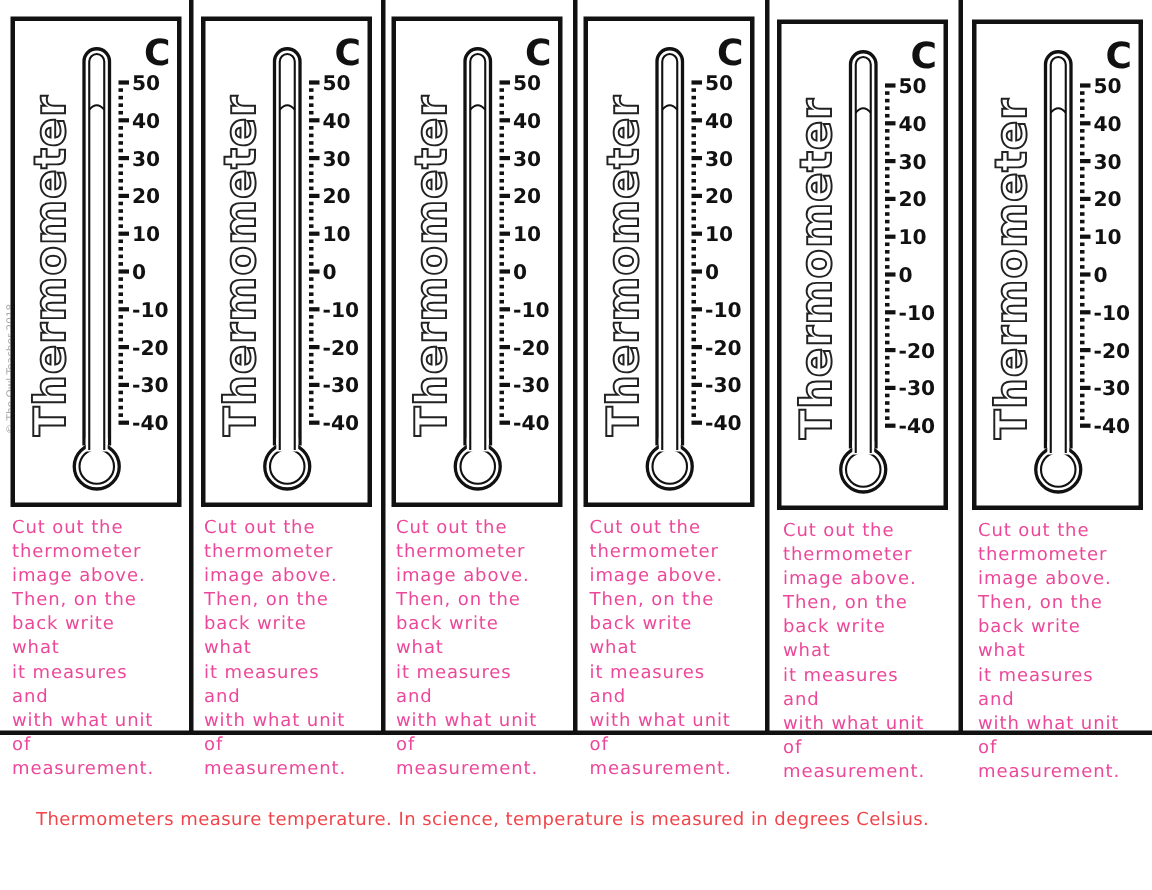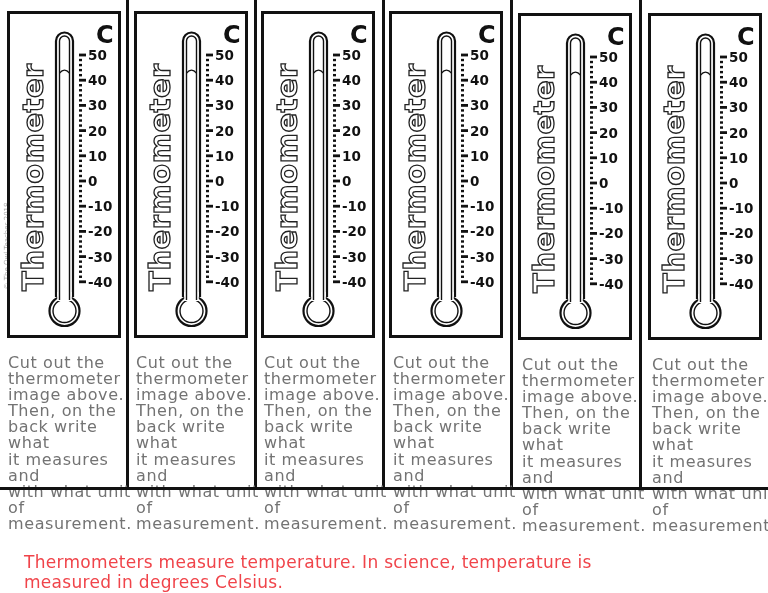--- a/index.html
+++ b/index.html
@@ -3,23 +3,23 @@
 <meta charset="utf-8">
 <style>
   html, body { margin:0; padding:0; background:#ffffff; }
   body { width:768px; height:593px; position:relative; overflow:hidden; font-family:"DejaVu Sans", sans-serif; }
   .strip-area { position:absolute; left:0; top:0; width:768px; height:490px; }
   .bottom-line { position:absolute; left:0; top:487px; width:768px; height:3px; background:#111; }
   .divider { position:absolute; top:0; width:3px; height:489px; background:#111; }
   .col { position:absolute; top:0; height:488px; }
   .panel { position:absolute; border:3px solid #111; box-sizing:border-box; background:#fff; }
   .panel svg { position:absolute; left:0; top:0; }
-  .instructions { position:absolute; font-size:16px; line-height:16.1px; color:#737373; letter-spacing:0.6px; white-space:pre-line;margin-top:12px; }
+  .instructions { position:absolute; font-size:12px; line-height:16.1px; color:#ec4899; letter-spacing:0.6px; white-space:pre-line; }
   .copyright { position:absolute; left:-52px; top:242px; width:118px; transform:rotate(-90deg); transform-origin:center; font-size:7px; color:#aaa; text-align:center; white-space:nowrap; }
-  .note { position:absolute; left:24px; top:552px; width:620px; font-size:17px; line-height:20px; color:#f0444a; letter-spacing:0.3px; }
+  .note { position:absolute; left:24px; top:536px; width:620px; font-size:12px; line-height:20px; color:#f0444a; letter-spacing:0.3px; }
 </style>
 </head>
 <body>
 
 <div class="strip-area" id="sheet">
   <div class="copyright">© The Owl Teacher 2018</div>
 <div class="divider" style="left: 126px;"></div>
     <div class="divider" style="left: 254px;"></div>
     <div class="divider" style="left: 382px;"></div>
     <div class="divider" style="left: 510px;"></div>

